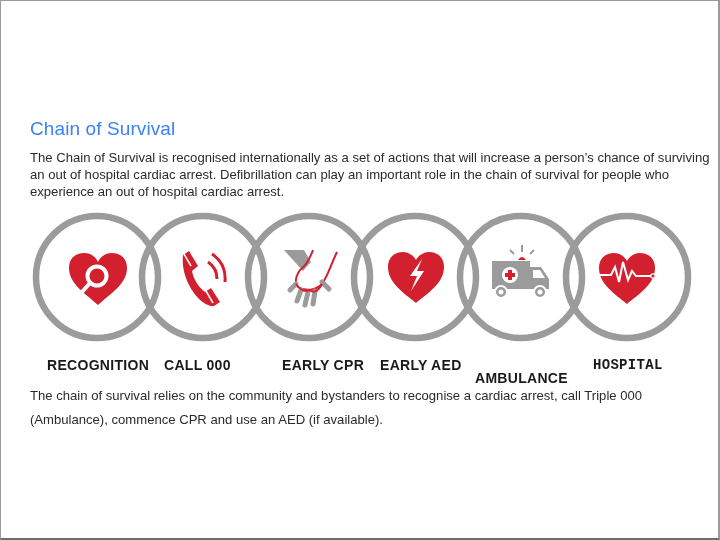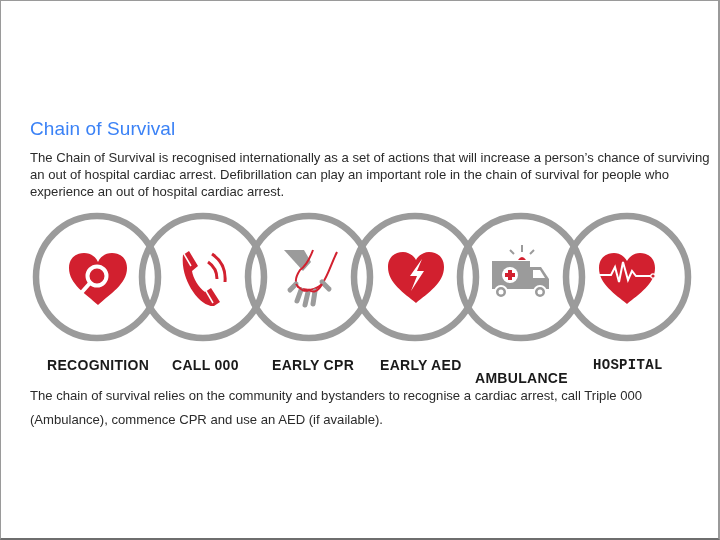--- a/index.html
+++ b/index.html
@@ -110,20 +110,20 @@
     <g>
       <path d="M627,304 C615,294 599,284 599,268 C599,258 606,253 614,253 C620,253 625,257 627,261 C629,257 634,253 640,253 C648,253 655,258 655,268 C655,284 639,294 627,304 Z" fill="#d2202f"></path>
       <polyline points="597,275 611,275 615,267 619,282 623,262 628,280 632,271 636,276 652,276" fill="none" stroke="#ffffff" stroke-width="2"></polyline>
       <circle cx="653" cy="276" r="2.2" fill="#d2202f" stroke="#ffffff" stroke-width="1.2"></circle>
     </g>
   </svg>
 </div>
 
 <div class="labels">
   <span class="label" style="left:47px;">RECOGNITION</span>
-  <span class="label" style="left:172px;">CALL 000</span>
-  <span class="label" style="left:272px;">EARLY CPR</span>
+  <span class="label" style="left:164px;">CALL 000</span>
+  <span class="label" style="left:282px;">EARLY CPR</span>
   <span class="label" style="left:380px;">EARLY AED</span>
   <span class="label" style="left:475px;margin-top:13px;">AMBULANCE</span>
   <span class="label" style="left:593px;font-family:Liberation Mono, monospace;">HOSPITAL</span>
 </div>
 
 <p class="outro"> The chain of survival relies on the community and bystanders to recognise a cardiac arrest, call Triple 000 (Ambulance), commence CPR and use an AED (if available).</p>
 
 </body></html>

